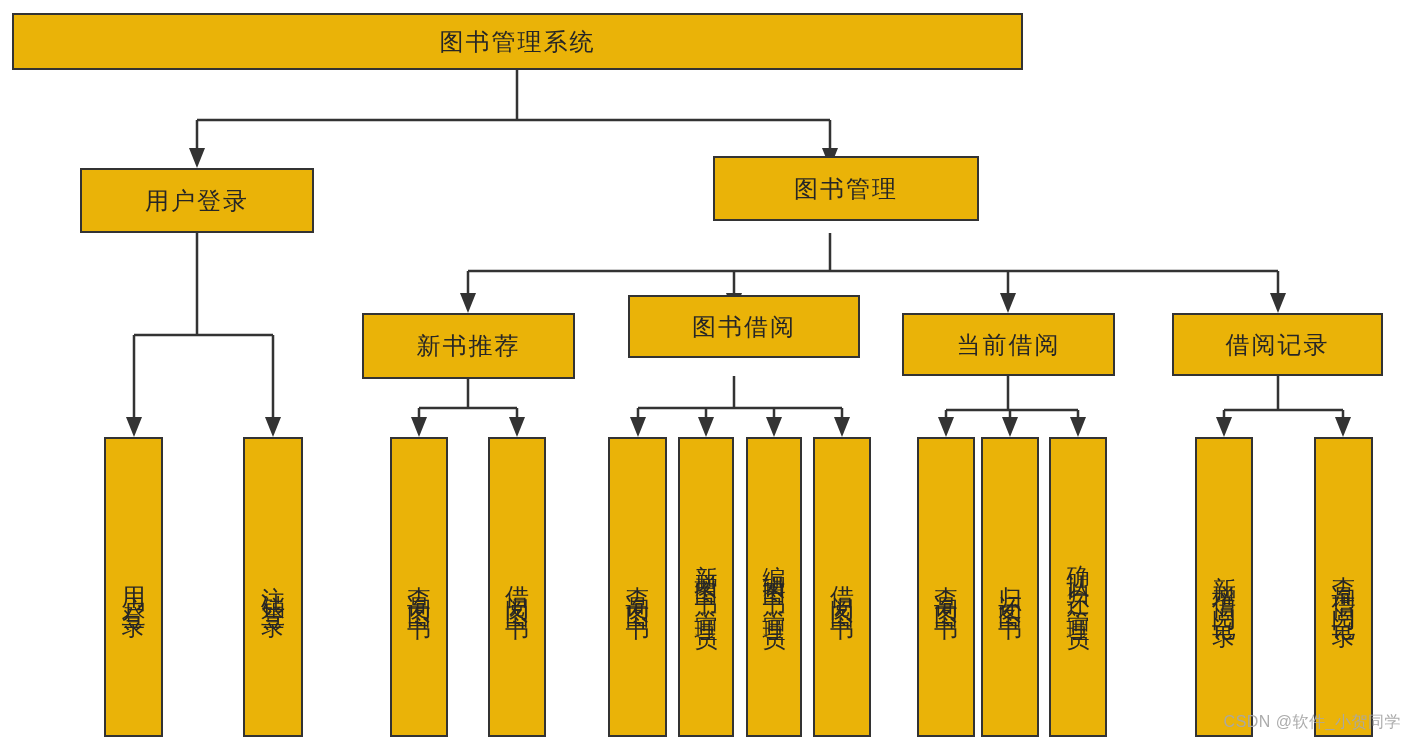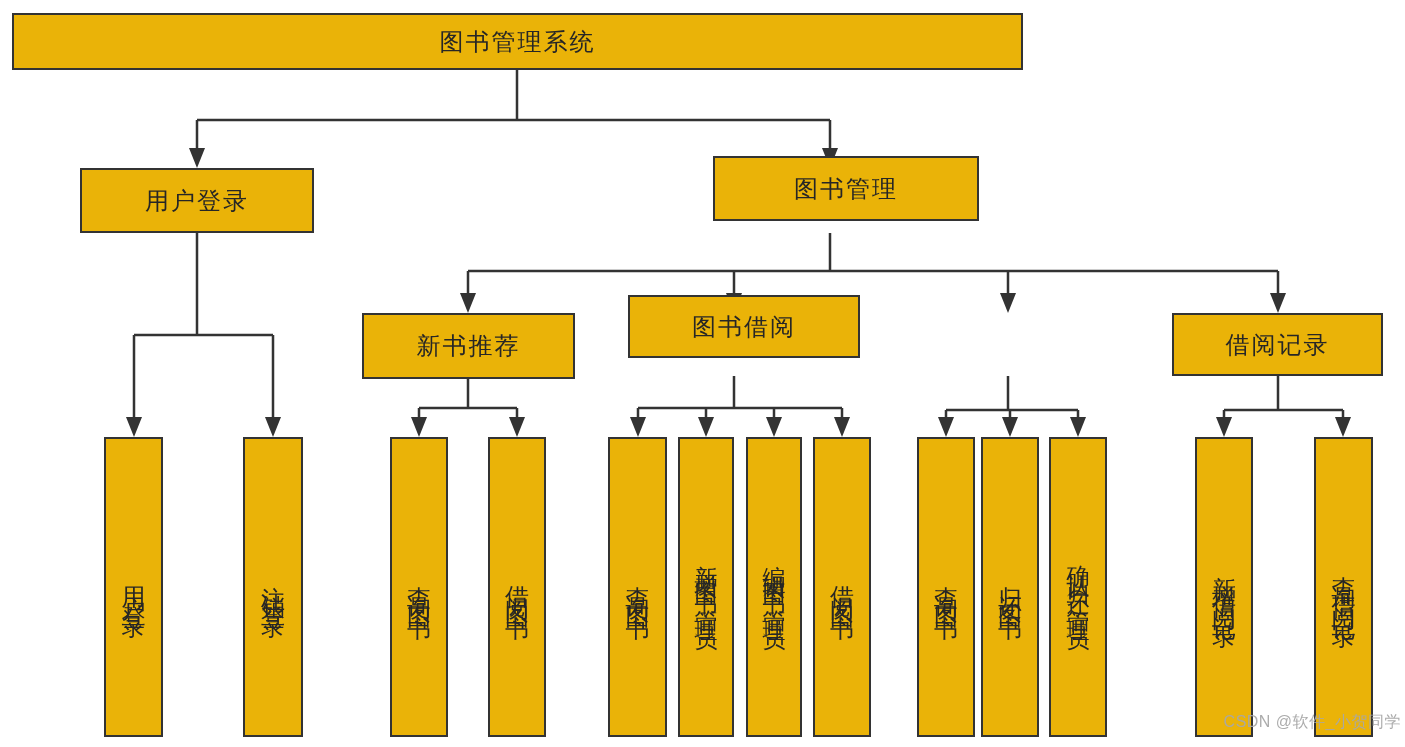--- a/index.html
+++ b/index.html
@@ -118,20 +118,21 @@
     </g>
   </svg>
 
   <div class="box hbox" style="left:12px; top:13px; width:1011px; height:57px;">图书管理系统</div>
 
   <div class="box hbox" style="left:80px; top:168px; width:234px; height:65px;">用户登录</div>
   <div class="box hbox" style="left:713px; top:156px; width:266px; height:65px;">图书管理</div>
 
   <div class="box hbox" style="left:362px; top:313px; width:213px; height:66px;">新书推荐</div>
   <div class="box hbox" style="left:628px; top:295px; width:232px; height:63px;">图书借阅</div>
+  <div class="box hbox" style="left:902px; top:313px; width:213px; height:63px;">当前借阅</div>
   <div class="box hbox" style="left:1172px; top:313px; width:211px; height:63px;">借阅记录</div>
 
   <div class="box vbox" style="left:104px; top:437px; width:59px; height:300px;">用户登录</div>
   <div class="box vbox" style="left:243px; top:437px; width:60px; height:300px;">注销登录</div>
 
   <div class="box vbox" style="left:390px; top:437px; width:58px; height:300px;">查询图书</div>
   <div class="box vbox" style="left:488px; top:437px; width:58px; height:300px;">借阅图书</div>
 
   <div class="box vbox" style="left:608px; top:437px; width:59px; height:300px;">查询图书</div>
   <div class="box vbox long" style="left:678px; top:437px; width:56px; height:300px;">新增图书（管理员）</div>

